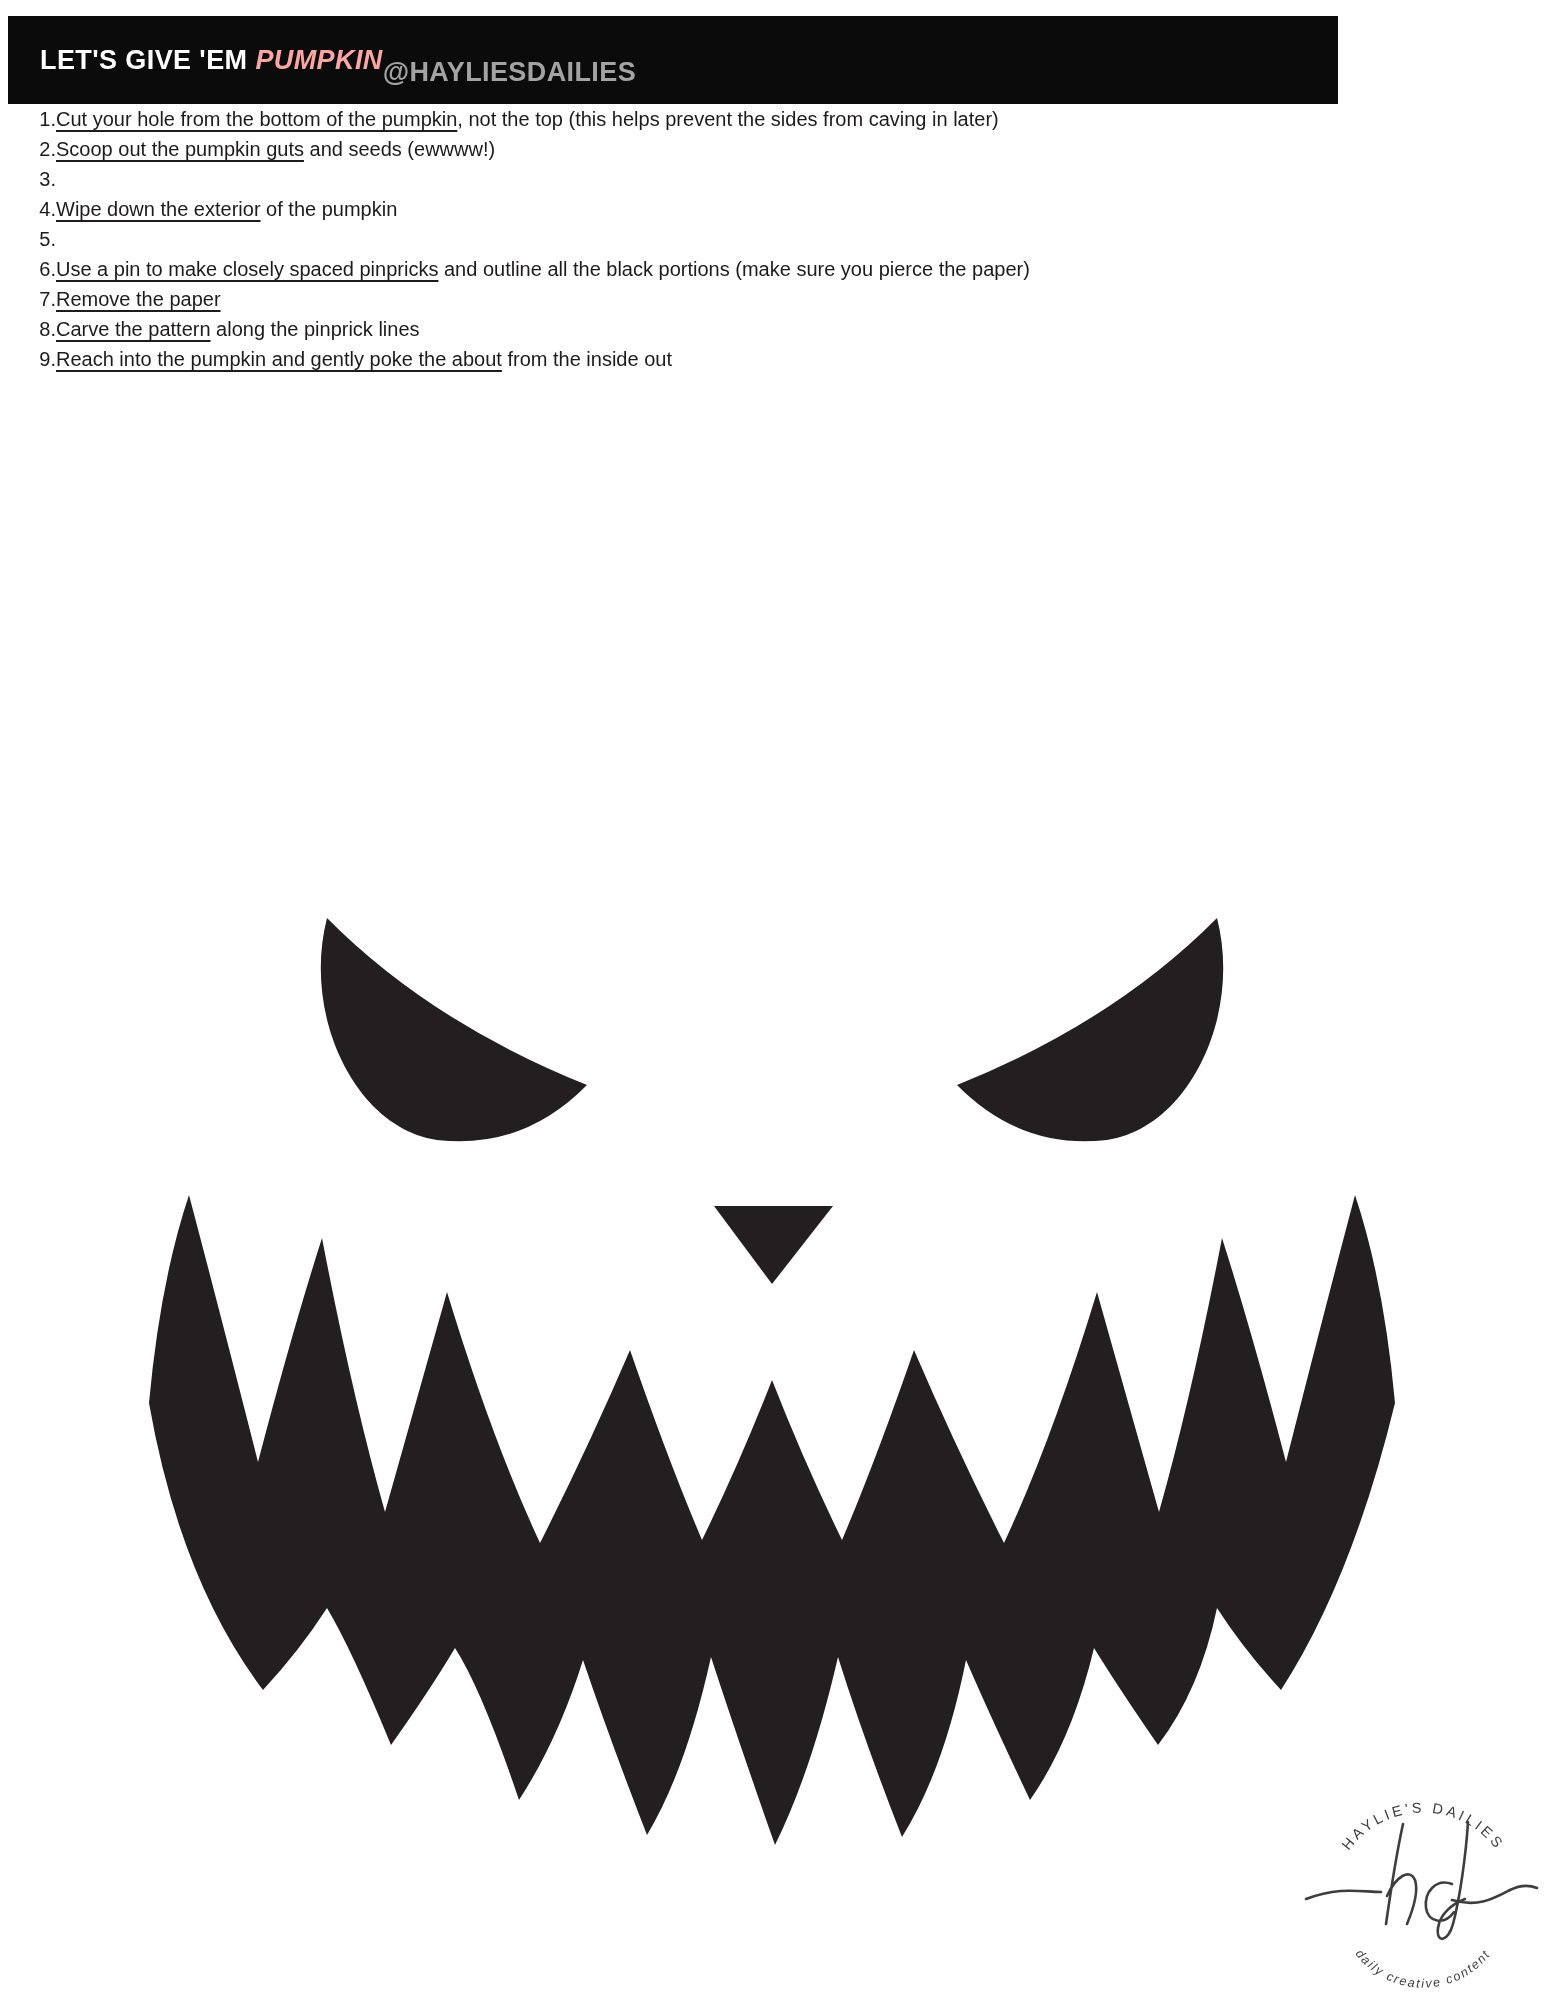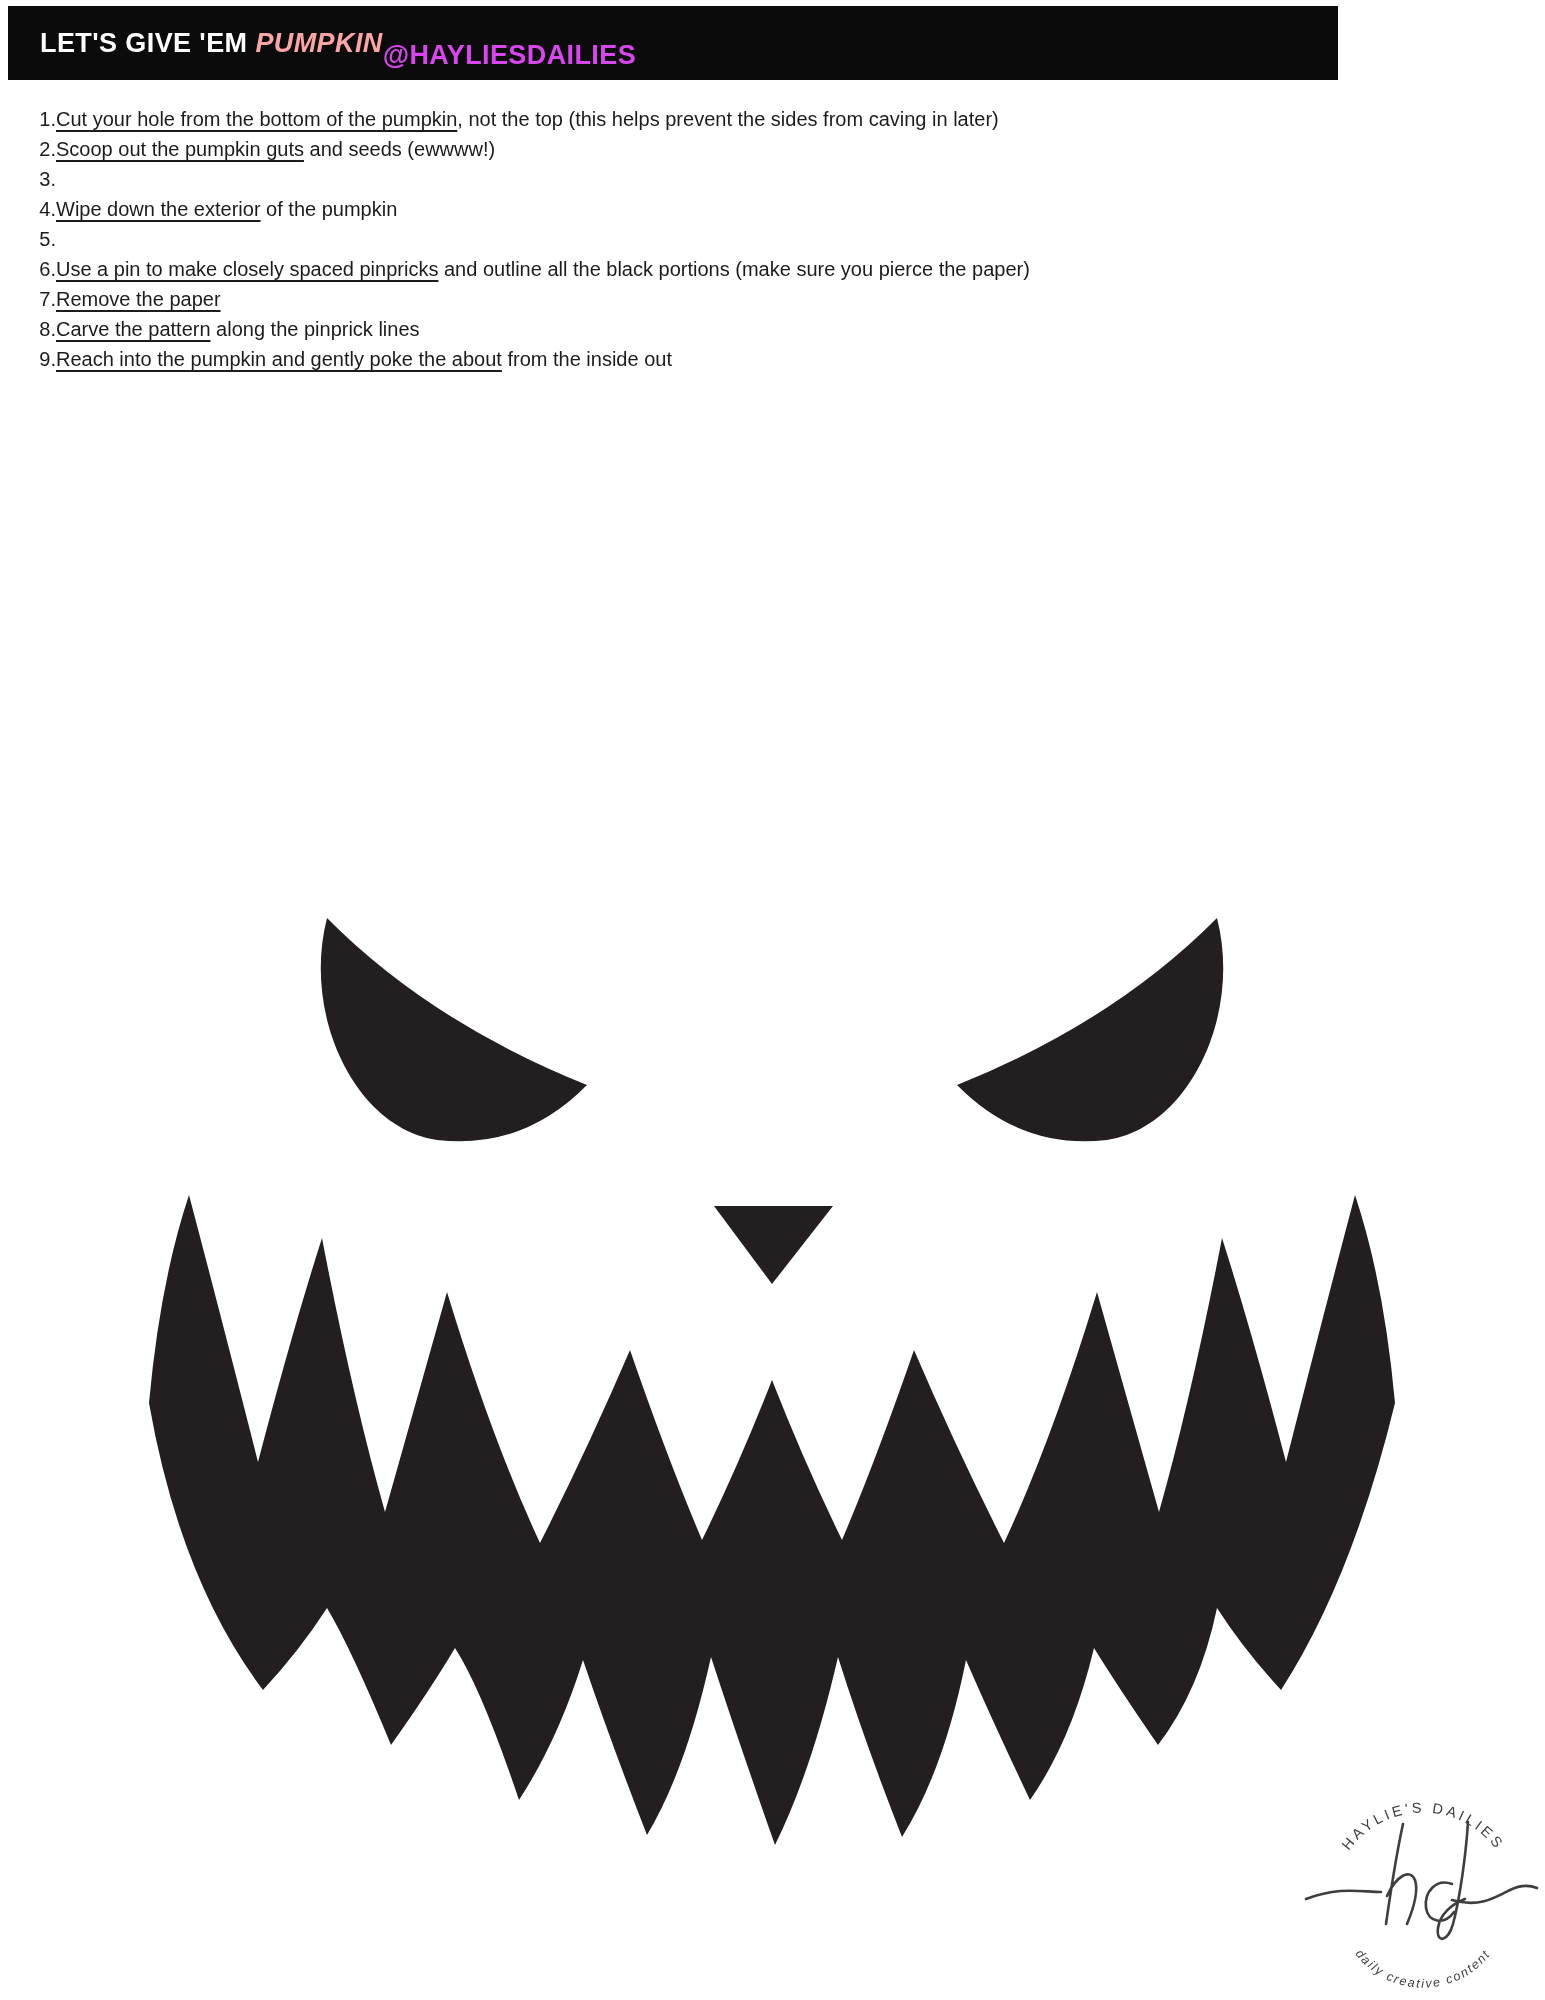--- a/index.html
+++ b/index.html
@@ -2,21 +2,21 @@
 <html><head>
 <meta charset="utf-8">
 <style>
   html,body{margin:0;padding:0;}
   body{
     width:1545px;height:2000px;position:relative;background:#ffffff;
     font-family:"Liberation Sans",sans-serif;overflow:hidden;
   }
   
   .banner{
-    position:absolute;left:8px;top:6px;width:1330px;height:74px;
+    position:absolute;left:8px;top:16px;width:1330px;height:88px;
     background:#0b0b0b;color:#ffffff;display:flex;align-items:center;
     padding-left:32px;box-sizing:border-box;
     font-weight:bold;font-size:27px;letter-spacing:.4px;white-space:pre;
   }
   .banner .accent{color:#F2B469;}
   .banner .accent.it{font-style:italic;}
   
   .tips{
     position:absolute;left:0;top:104px;width:1530px;
     font-size:20px;line-height:30px;color:#1e1b1c;
@@ -26,21 +26,21 @@
   .tip-text{white-space:pre-wrap;}
   .seg-u{text-decoration-line:underline;text-decoration-thickness:2px;text-underline-offset:4px;}
   .seg-i{font-style:italic;}
   
   .art{position:absolute;left:0;top:0;width:1545px;height:2000px;}
 </style>
 </head>
 <body>
 
 <div class="banner" style="background: rgb(11, 11, 11);">
-  <span>LET'S GIVE 'EM </span><span class="accent it" style="color: #fca5a5;">PUMPKIN</span><span class="accent" style="color: #d946ef; margin-top: 24px;">@HAYLIESDAILIES</span>
+  <span>LET'S GIVE 'EM </span><span class="accent it" style="color: #fca5a5;">PUMPKIN</span><span class="accent" style="color: #a3a3a3; margin-top: 24px;">@HAYLIESDAILIES</span>
 </div>
 
 <div class="tips">
   <div class="tip-row">
     <span class="tip-num">1.</span>
       <span class="tip-text"><span class="seg-u">Cut your hole from the bottom of the pumpkin</span><span>, not the top (this helps prevent the sides from caving in later)</span></span>
   </div>
 
   <div class="tip-row">
     <span class="tip-num">2.</span>

